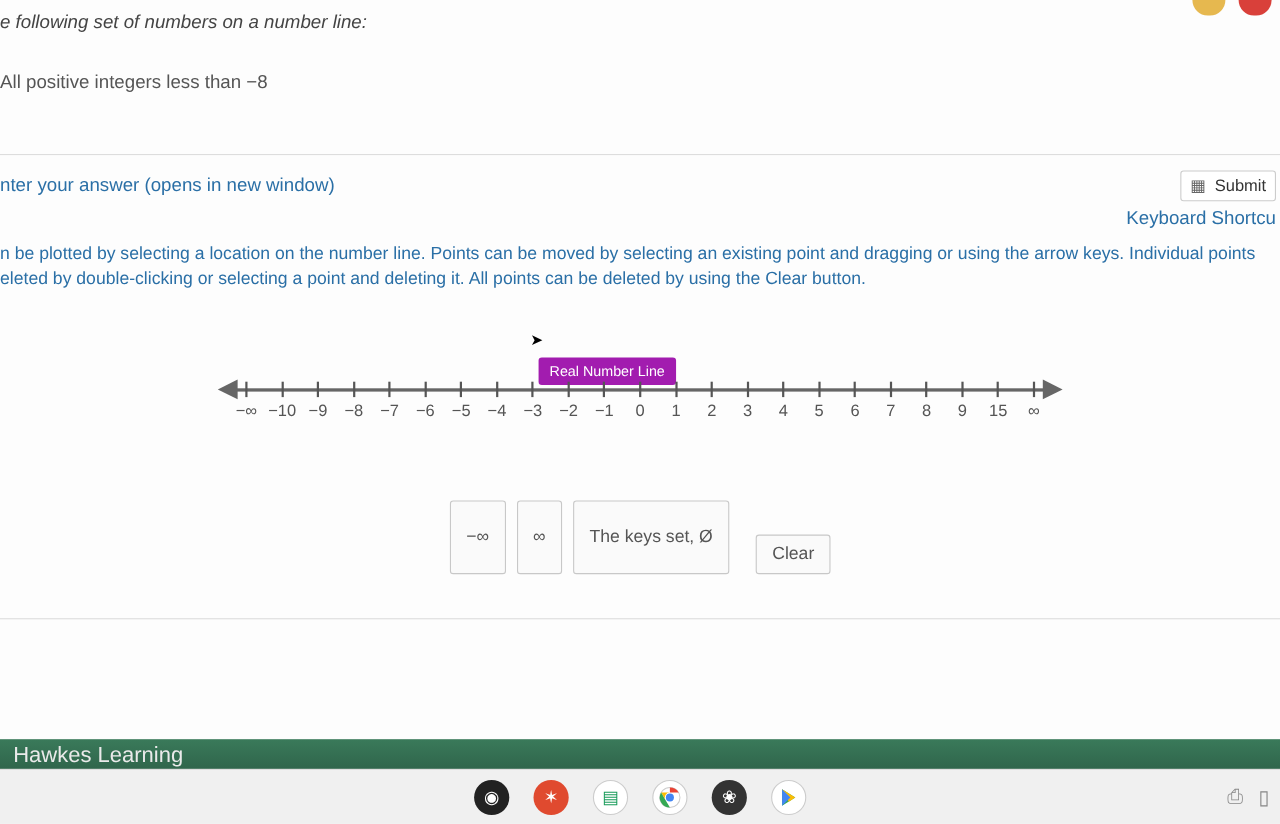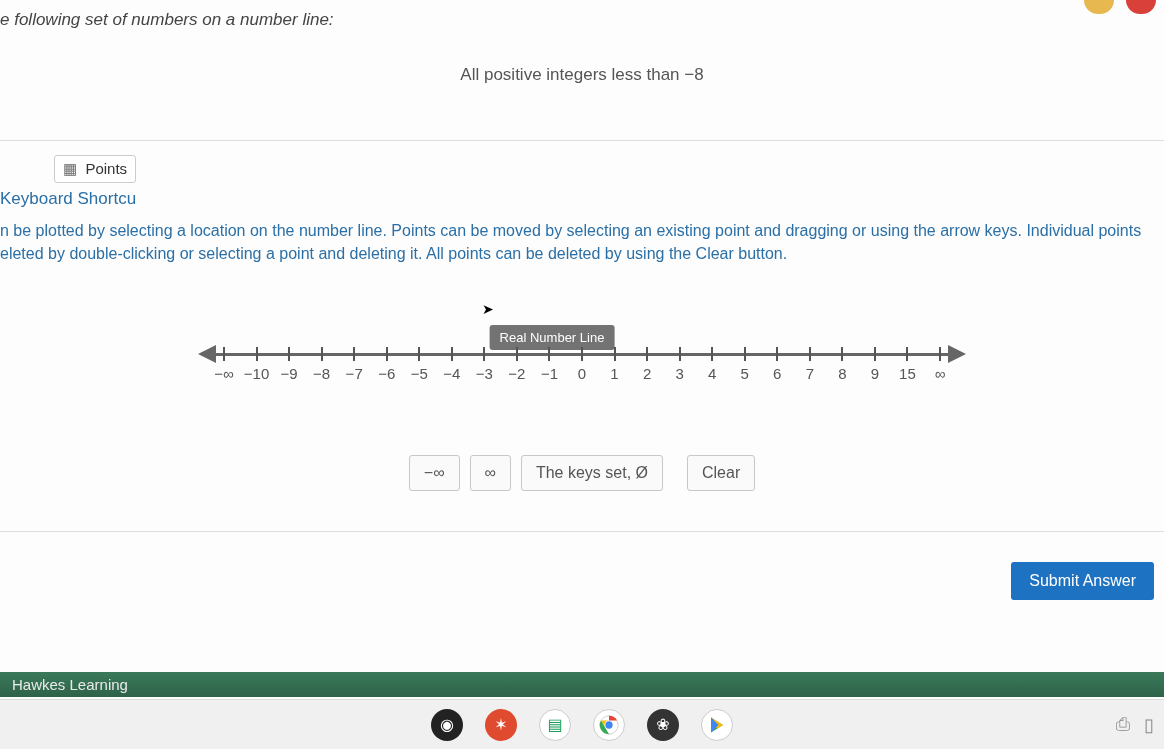--- a/index.html
+++ b/index.html
@@ -1,45 +1,45 @@
 <!DOCTYPE html>
 <html><head>
 <meta charset="utf-8">
 <style>
   * { box-sizing: border-box; margin: 0; padding: 0; }
   html, body { width: 1164px; height: 749px; font-family: "Segoe UI", Arial, sans-serif; background: #f5f5f5; overflow: hidden; }
   .page { width: 1164px; height: 749px; position: relative; background: #fdfdfd; }
   .question-top { padding: 10px 0 0 0; color: #333; font-size: 17px; }
   .question-top .line1 { padding-left: 0px; color: #444; font-style: italic; }
-  .question-center { text-align: center; font-size: 17px; color: #555; padding: 35px 0 45px 0; }
+  .question-center { text-align: left; font-size: 17px; color: #555; padding: 35px 0 45px 0; }
   .divider { border-top: 1px solid #ddd; margin: 10px 0 14px 0; }
   .answer-header { display: flex; justify-content: space-between; align-items: flex-start; padding: 0 0 0 0; }
   .enter-answer { color: #2a6fa6; font-size: 17px; padding: 4px 0 8px 0; }
   .keypad-group { text-align: right; padding-right: 4px; }
   .keypad-btn { display:inline-block; border: 1px solid #ccc; background:#fff; padding:4px 8px; font-size:15px; color:#333; border-radius:3px;}
   .keypad-btn .kb-icon { display:inline-block; margin-right:4px; color:#666;}
   .kb-shortcut { color:#2a6fa6; font-size:17px; margin-top:6px;}
   .instructions { color:#2a6fa6; font-size:16px; line-height:1.45; padding: 10px 0 0 0; }
   .numline-wrap { width: 100%; display:flex; justify-content:center; padding: 60px 0 10px 0; position:relative;}
   .numline { position: relative; width: 740px; height: 80px; }
   .nl-axis { position:absolute; top: 28px; left:0; right:0; height:3px; background:#666; }
   .nl-arrow-left, .nl-arrow-right { position:absolute; top:20px; width:0;height:0; border-top:9px solid transparent; border-bottom:9px solid transparent;}
   .nl-arrow-left { left:-14px; border-right:18px solid #666;}
   .nl-arrow-right { right:-14px; border-left:18px solid #666;}
   .nl-tick { position:absolute; top:22px; width:2px; height:14px; background:#555;}
   .nl-label { position:absolute; top:40px; font-size:15px; color:#555; transform:translateX(-50%); white-space:nowrap;}
-  .nl-tooltip { position:absolute; top:0px; background:#737373; color:#fff; font-size:13px; padding:5px 10px; border-radius:3px; transform:translateX(-50%);}
+  .nl-tooltip { position:absolute; top:0px; background:#a21caf; color:#fff; font-size:13px; padding:5px 10px; border-radius:3px; transform:translateX(-50%);}
   .cursor { position:absolute; font-size:14px; color:#000;}
   .controls { display:flex; justify-content:center; gap:10px; padding: 40px 0 30px 0;}
   .ctrl-btn { border:1px solid #c8c8c8; background:#fafafa; color:#555; font-size:16px; padding:8px 14px; border-radius:3px; cursor:pointer;}
-  .ctrl-btn.spaced { margin-left: 14px;}
+  .ctrl-btn.spaced { margin-left: 14px; margin-top: 31px;}
   .bottom-divider { border-top:1px solid #ddd; margin-top:10px;}
   .submit-row { display:flex; justify-content:flex-end; padding: 30px 10px 20px 0;}
   .submit-btn { background:#1d72c2; color:#fff; border:none; padding:10px 18px; font-size:16px; border-radius:3px; cursor:pointer;}
-  .hawkes-bar { position:absolute; left:0; right:0; background:#2e6e4f; background:linear-gradient(#3a7a5a,#2e6249); color:#eaeaea; font-size:15px; padding:4px 12px;}
+  .hawkes-bar { position:absolute; left:0; right:0; background:#2e6e4f; background:linear-gradient(#3a7a5a,#2e6249); color:#eaeaea; font-size:20px; padding:4px 12px;}
   .taskbar { position:absolute; left:0; right:0; bottom:0; height:50px; background:#f0f0f0; border-top:1px solid #ddd; display:flex; align-items:center; justify-content:center; gap:22px;}
   .tb-icon { width:32px; height:32px; border-radius:50%; display:flex; align-items:center; justify-content:center; font-size:16px; color:#fff;}
   .tb-right { position:absolute; right:10px; display:flex; gap:14px; color:#888;}
   .tb-right .ri { font-size:18px;}
   .top-badges { position:absolute; right:8px; top:0; display:flex; gap:12px;}
   .badge { width:30px; height:14px; border-radius: 0 0 16px 16px;}
 </style>
 </head>
 <body>
 <div class="page">
@@ -50,24 +50,25 @@
   </div>
 
   <div class="question-top">
     <div class="line1">e following set of numbers on a number line:</div>
     <div class="question-center">All positive integers less than −8</div>
   </div>
 
   <div class="divider"></div>
 
   <div class="answer-header">
+    <div class="enter-answer">nter your answer (opens in new window)</div>
     <div class="keypad-group">
       <span class="keypad-btn">
         <span class="kb-icon">▦</span>
-        <span>Points</span>
+        <span>Submit</span>
       </span>
       <div class="kb-shortcut">Keyboard Shortcu</div>
     </div>
   </div>
 
   <div class="instructions" style="white-space:pre-line;">n be plotted by selecting a location on the number line. Points can be moved by selecting an existing point and dragging or using the arrow keys. Individual points
 eleted by double-clicking or selecting a point and deleting it. All points can be deleted by using the Clear button.</div>
 
   <div class="numline-wrap">
     <div class="numline">
@@ -128,23 +129,20 @@
 
   <div class="controls">
     <button class="ctrl-btn">−∞</button>
     <button class="ctrl-btn">∞</button>
     <button class="ctrl-btn">The keys set, Ø</button>
     <button class="ctrl-btn spaced">Clear</button>
   </div>
 
   <div class="bottom-divider"></div>
 
-  <div class="submit-row">
-    <button class="submit-btn">Submit Answer</button>
-  </div>
 
   <div class="hawkes-bar" style="top:672px;">
     <span>Hawkes Learning</span>
   </div>
 
   <div class="taskbar">
     <div class="tb-icon" style="background:#222">◉</div>
     <div class="tb-icon" style="background:#e04a2f">✶</div>
     <div class="tb-icon" style="background:#fff;border:1px solid #ccc;color:#1a9c5b">▤</div>
     <div class="tb-icon" style="background:#fff;border:1px solid #ccc">

